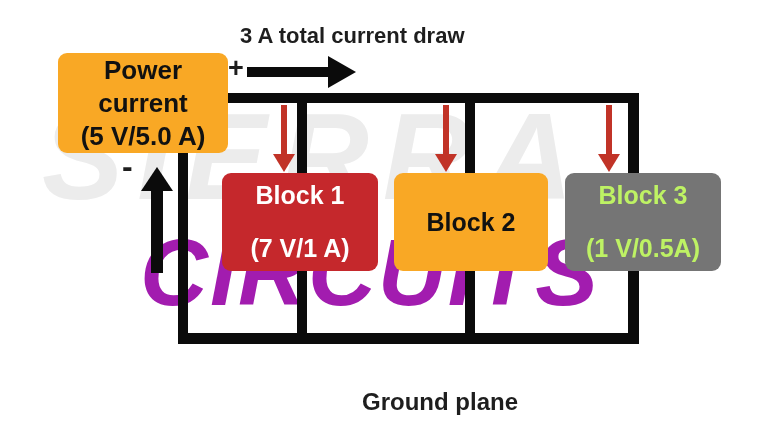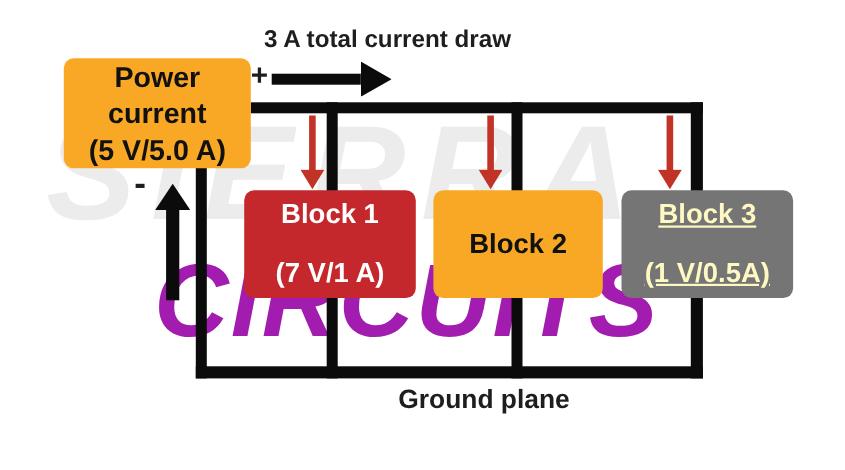--- a/index.html
+++ b/index.html
@@ -98,20 +98,20 @@
     <div>(5 V/5.0 A)</div>
   </div>
 
   <div class="abs box block b1" style="background-color: rgb(197, 40, 44); color: rgb(255, 255, 255);">
     <div>Block 1</div>
     <div>(7 V/1 A)</div>
   </div>
   <div class="abs box block b2" style="background-color: rgb(249, 168, 37); color: rgb(17, 17, 17); text-align: right;">
     <div>Block 2</div>
   </div>
-  <div class="abs box block b3" style="background-color: rgb(117, 117, 117); color: #fef9c3; text-decoration: underline;">
+  <div class="abs box block b3" style="background-color: rgb(117, 117, 117); color: #bef264;">
     <div>Block 3</div>
     <div>(1 V/0.5A)</div>
   </div>
 
-  <div class="abs lbl lbl-ground" style="color: rgb(30, 30, 30);">Ground plane</div>
+  <div class="abs lbl lbl-ground" style="color: rgb(30, 30, 30); margin-top: 38px;">Ground plane</div>
 
 </div>
 
 </body></html>

